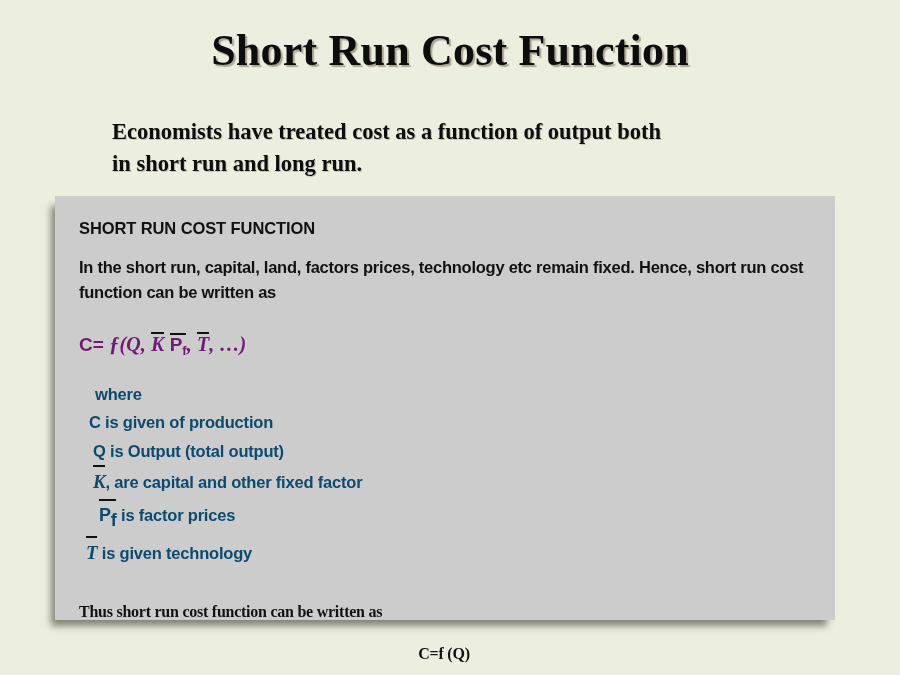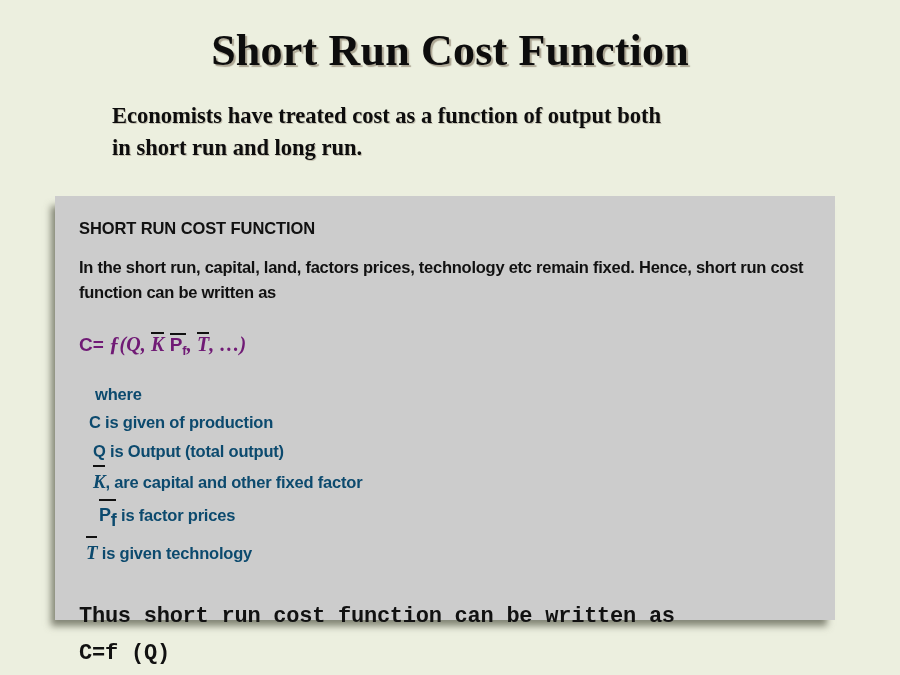--- a/index.html
+++ b/index.html
@@ -27,21 +27,21 @@
     font-size: 44px;
     line-height: 1.05;
     color: #0d0d0d;
     letter-spacing: 0.2px;
     text-shadow: 2px 2px 1px rgba(120, 105, 85, 0.55);
   }
 
   
   .slide-subtitle {
     position: absolute;
-    top: 100px;
+    top: 116px;
     left: 112px;
     width: 646px;
     font-family: "Liberation Serif", serif;
     font-weight: bold;
     font-size: 22.5px;
     line-height: 1.42;
     color: #0d0d0d;
     text-align: justify;
     text-shadow: 1px 1px 0.5px rgba(140, 128, 110, 0.40);
   }
@@ -160,30 +160,31 @@
   }
   .sym-p {
     font-family: "Liberation Sans", sans-serif;
     font-weight: bold;
     font-size: 18px;
   }
 
   
   .closing {
     margin-top: 30px;
-    font-family: Liberation Mono, monospace;
-    font-weight: bold;
-    font-size: 22px;
+    font-family: Liberation Serif, serif;
+    font-weight: bold;
+    font-size: 16px;
     color: #111111;
     letter-spacing: -0.25px;
     line-height: 1.6;
   }
   .closing-formula {
+    text-align: center;
     width: 730px;
-    margin-top: 2px;
+    margin-top: 16px;
     letter-spacing: -0.2px;
   }
 </style>
 </head>
 <body>
 
 <div class="slide-title">Short Run Cost Function</div>
 
 <div class="slide-subtitle">
   <span>Economists have treated cost as a function of output both</span>

